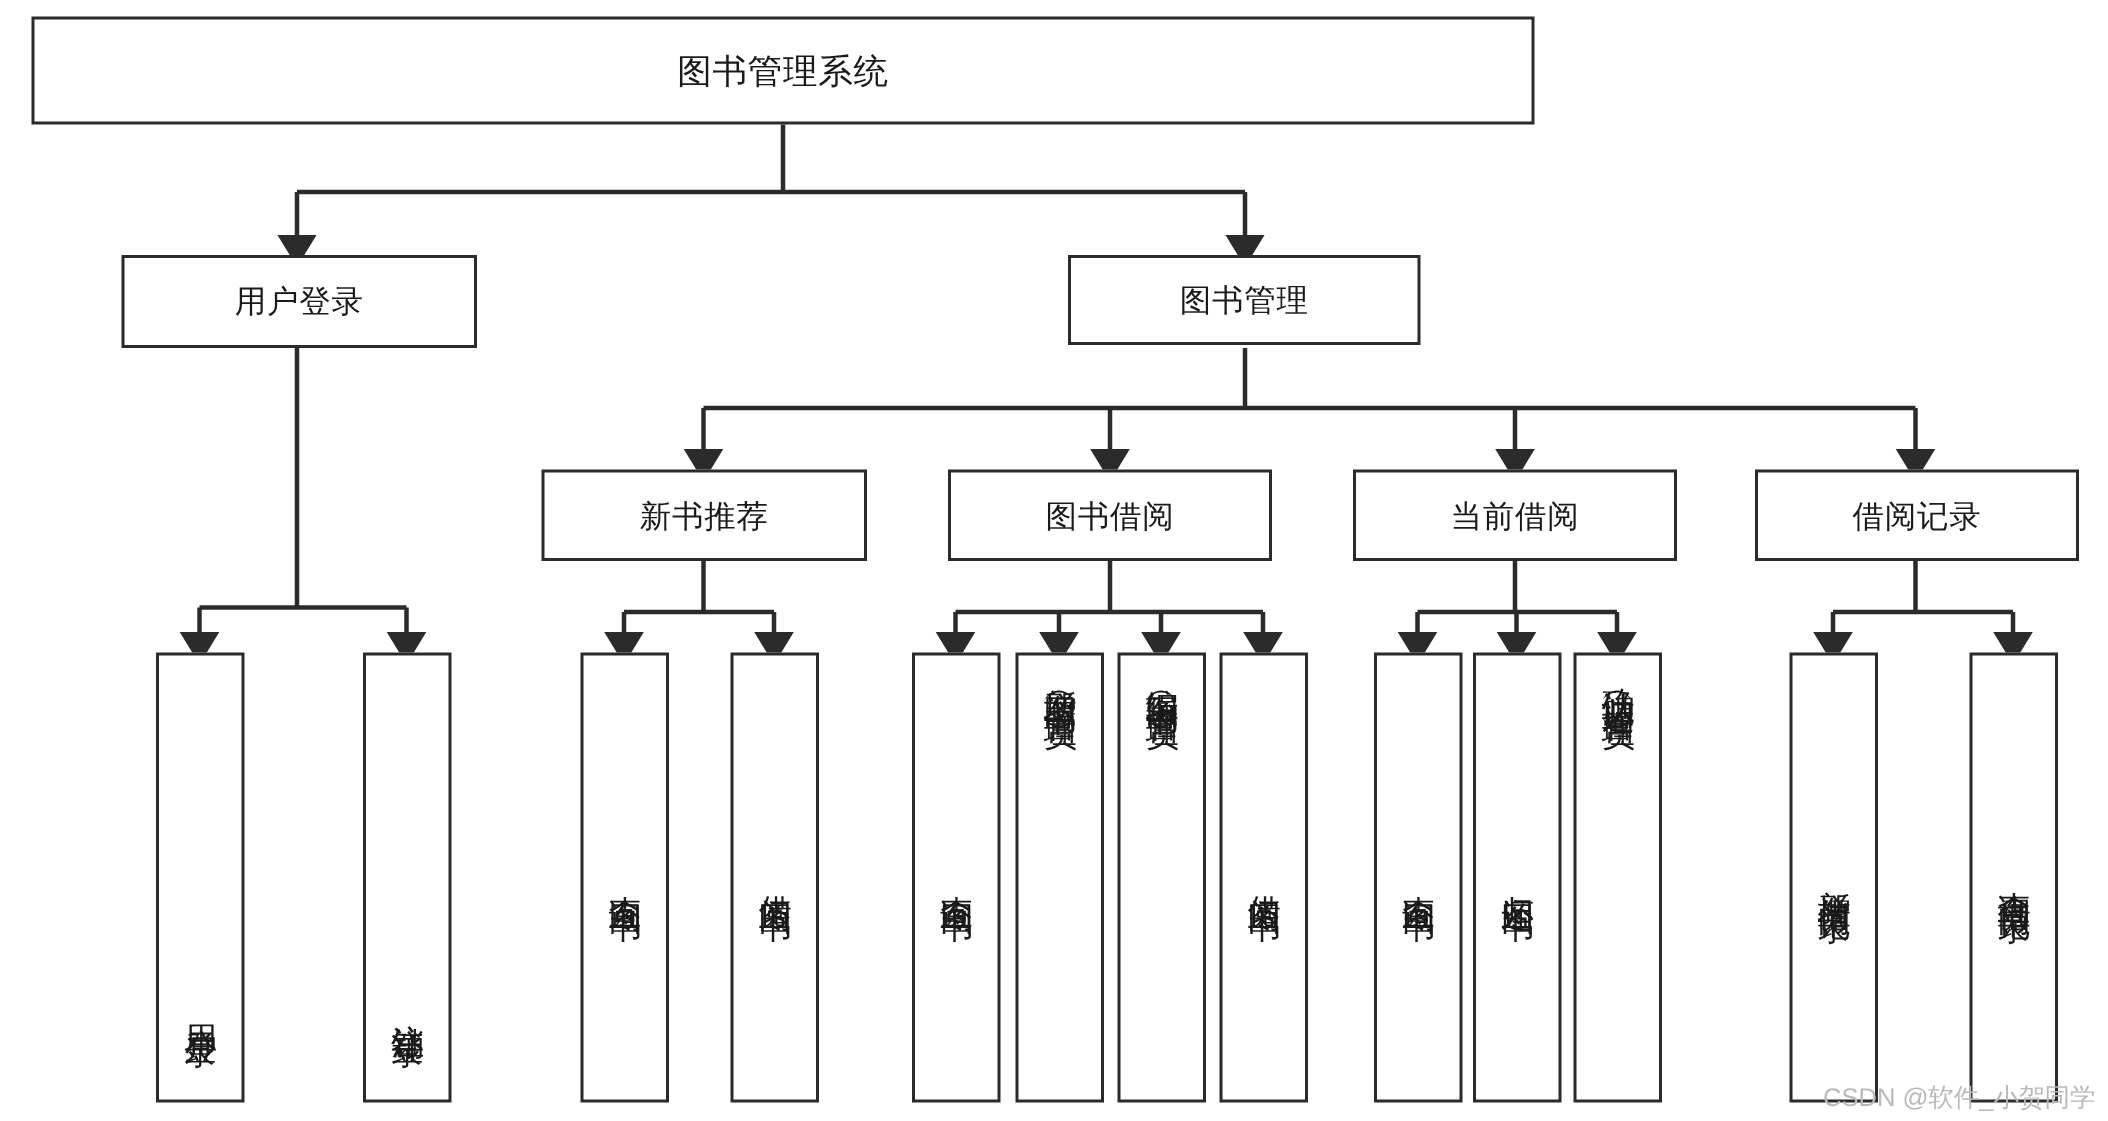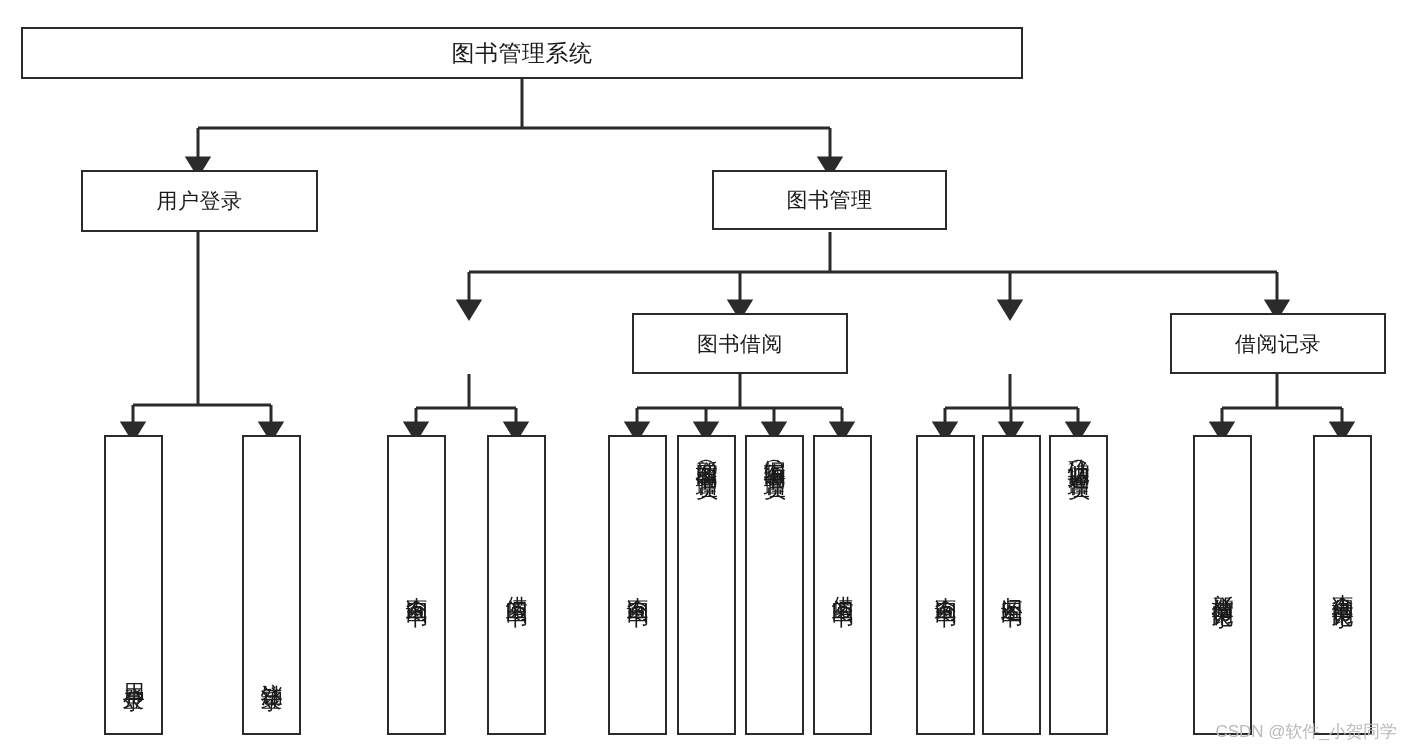--- a/index.html
+++ b/index.html
@@ -130,37 +130,43 @@
       <path d="M1011,408 L1011,431" marker-end="url(#arrow)"></path>
       <path d="M1078,408 L1078,431" marker-end="url(#arrow)"></path>
 
       <path d="M1277,374 L1277,408"></path>
       <path d="M1222,408 L1342,408"></path>
       <path d="M1222,408 L1222,431" marker-end="url(#arrow)"></path>
       <path d="M1342,408 L1342,431" marker-end="url(#arrow)"></path>
     </g>
   </svg>
 
-  <div class="node root" style="left:21px; top:11px; width:1002px; height:52px;margin-top:16px;">
+  <div class="node root" style="left:21px; top:11px; width:1002px; height:72px;">
     <span class="node-label">图书管理系统</span>
   </div>
 
   <div class="node branch" style="left:81px; top:170px; width:237px; height:62px;">
     <span class="node-label">用户登录</span>
   </div>
 
   <div class="node branch" style="left:712px; top:170px; width:235px; height:60px;">
     <span class="node-label">图书管理</span>
   </div>
 
+  <div class="node branch" style="left:361px; top:313px; width:217px; height:61px;">
+    <span class="node-label">新书推荐</span>
+  </div>
 
   <div class="node branch" style="left:632px; top:313px; width:216px; height:61px;">
     <span class="node-label">图书借阅</span>
   </div>
 
+  <div class="node branch" style="left:902px; top:313px; width:216px; height:61px;">
+    <span class="node-label">当前借阅</span>
+  </div>
 
   <div class="node branch" style="left:1170px; top:313px; width:216px; height:61px;">
     <span class="node-label">借阅记录</span>
   </div>
 
   <div class="node leaf align-bottom" style="left:104px; top:435px; width:59px; height:300px;">
     <span class="node-label">用户登录</span>
   </div>
 
   <div class="node leaf align-bottom" style="left:242px; top:435px; width:59px; height:300px;">

